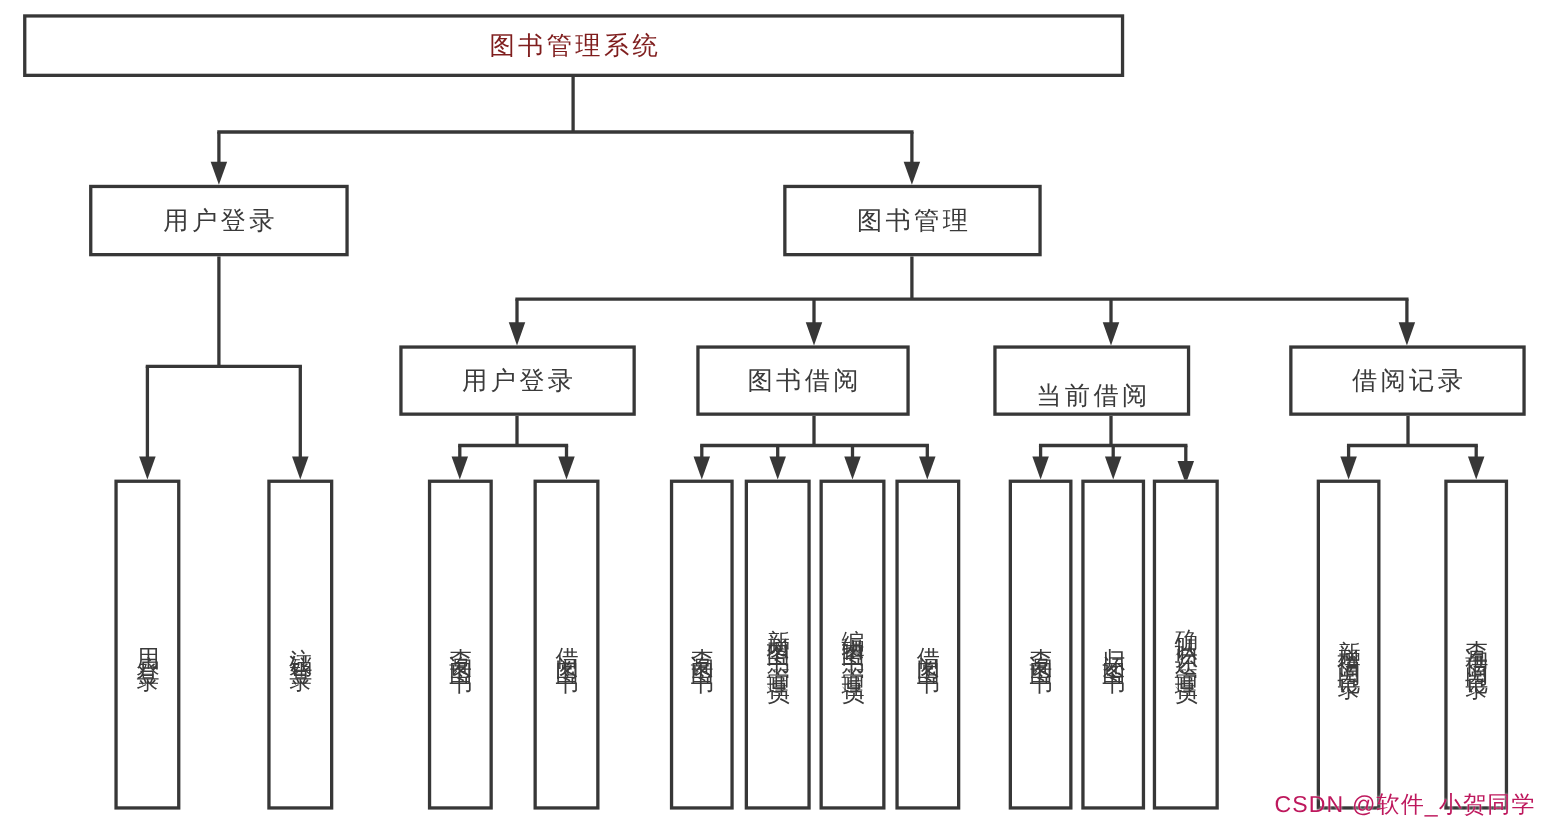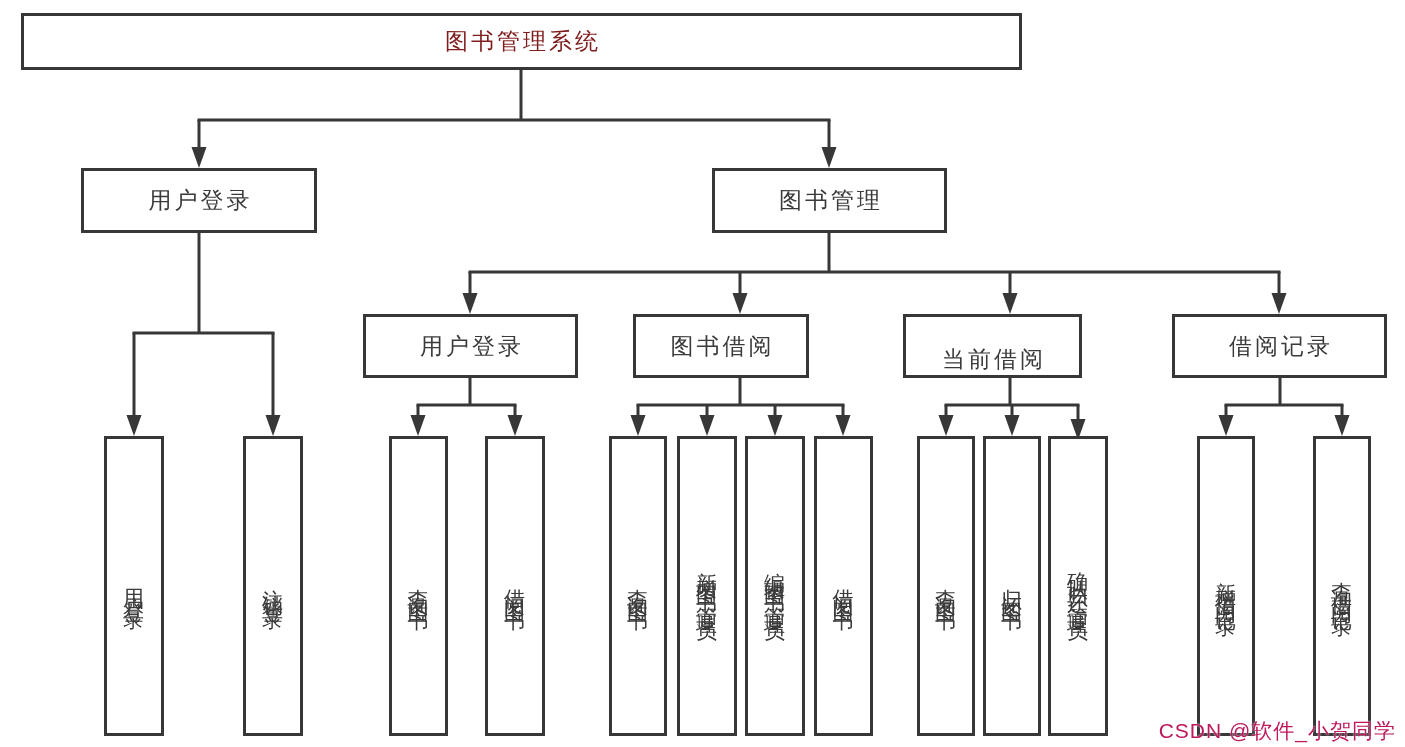--- a/index.html
+++ b/index.html
@@ -116,21 +116,21 @@
       </div>
       <div class="node h" style="left: 81px; top: 168px; width: 236px; height: 65px; border-color: rgb(55, 55, 55); color: rgb(58, 58, 58);">
         <span>用户登录</span>
       </div>
       <div class="node h" style="left: 712px; top: 168px; width: 235px; height: 65px; border-color: rgb(55, 55, 55); color: rgb(58, 58, 58); justify-content: center;">
         <span>图书管理</span>
       </div>
       <div class="node h" style="left: 363px; top: 314px; width: 215px; height: 64px; border-color: rgb(55, 55, 55); color: rgb(58, 58, 58);">
         <span>用户登录</span>
       </div>
-      <div class="node h" style="left: 633px; top: 314px; width: 176px; height: 64px; border-color: rgb(55, 55, 55); color: rgb(58, 58, 58);">
+      <div class="node h" style="left: 633px; top: 314px; width: 194px; height: 64px; border-color: rgb(55, 55, 55); color: rgb(58, 58, 58);">
         <span>图书借阅</span>
       </div>
       <div class="node h" style="left: 903px; top: 314px; width: 179px; height: 64px; border-color: rgb(55, 55, 55); color: rgb(58, 58, 58); align-items: flex-end;">
         <span>当前借阅</span>
       </div>
       <div class="node h" style="left: 1172px; top: 314px; width: 215px; height: 64px; border-color: rgb(55, 55, 55); color: rgb(58, 58, 58);">
         <span>借阅记录</span>
       </div>
       <div class="node v" style="left: 104px; top: 436px; width: 60px; height: 300px; border-color: rgb(55, 55, 55); color: rgb(58, 58, 58);">
         <span>用户登录</span>

